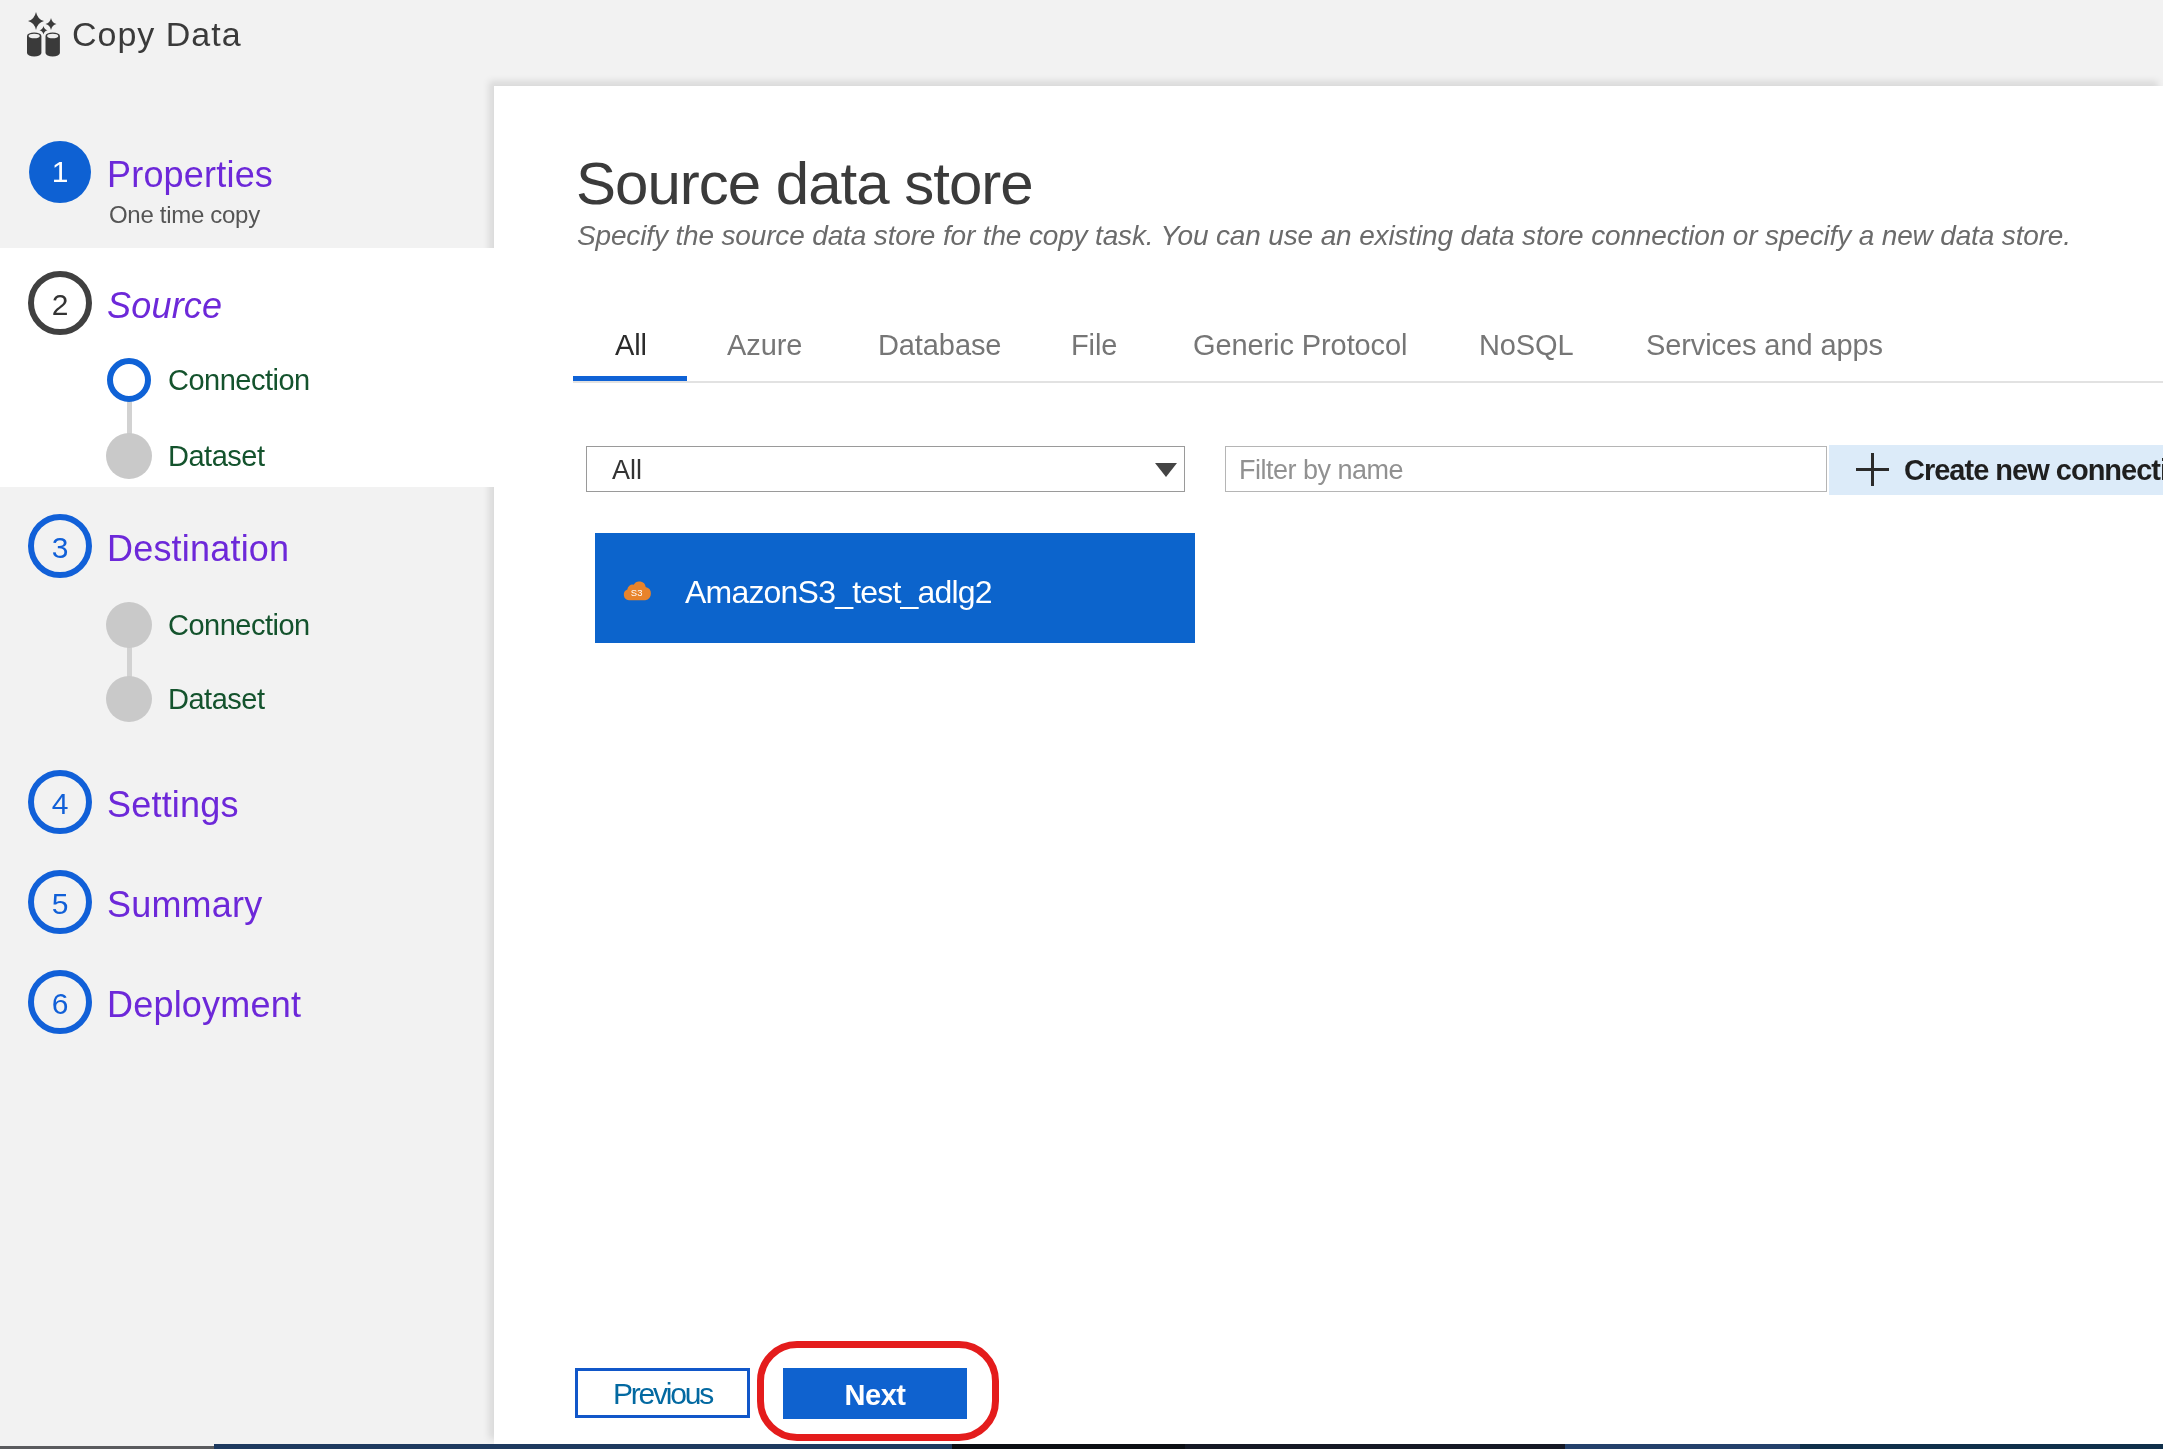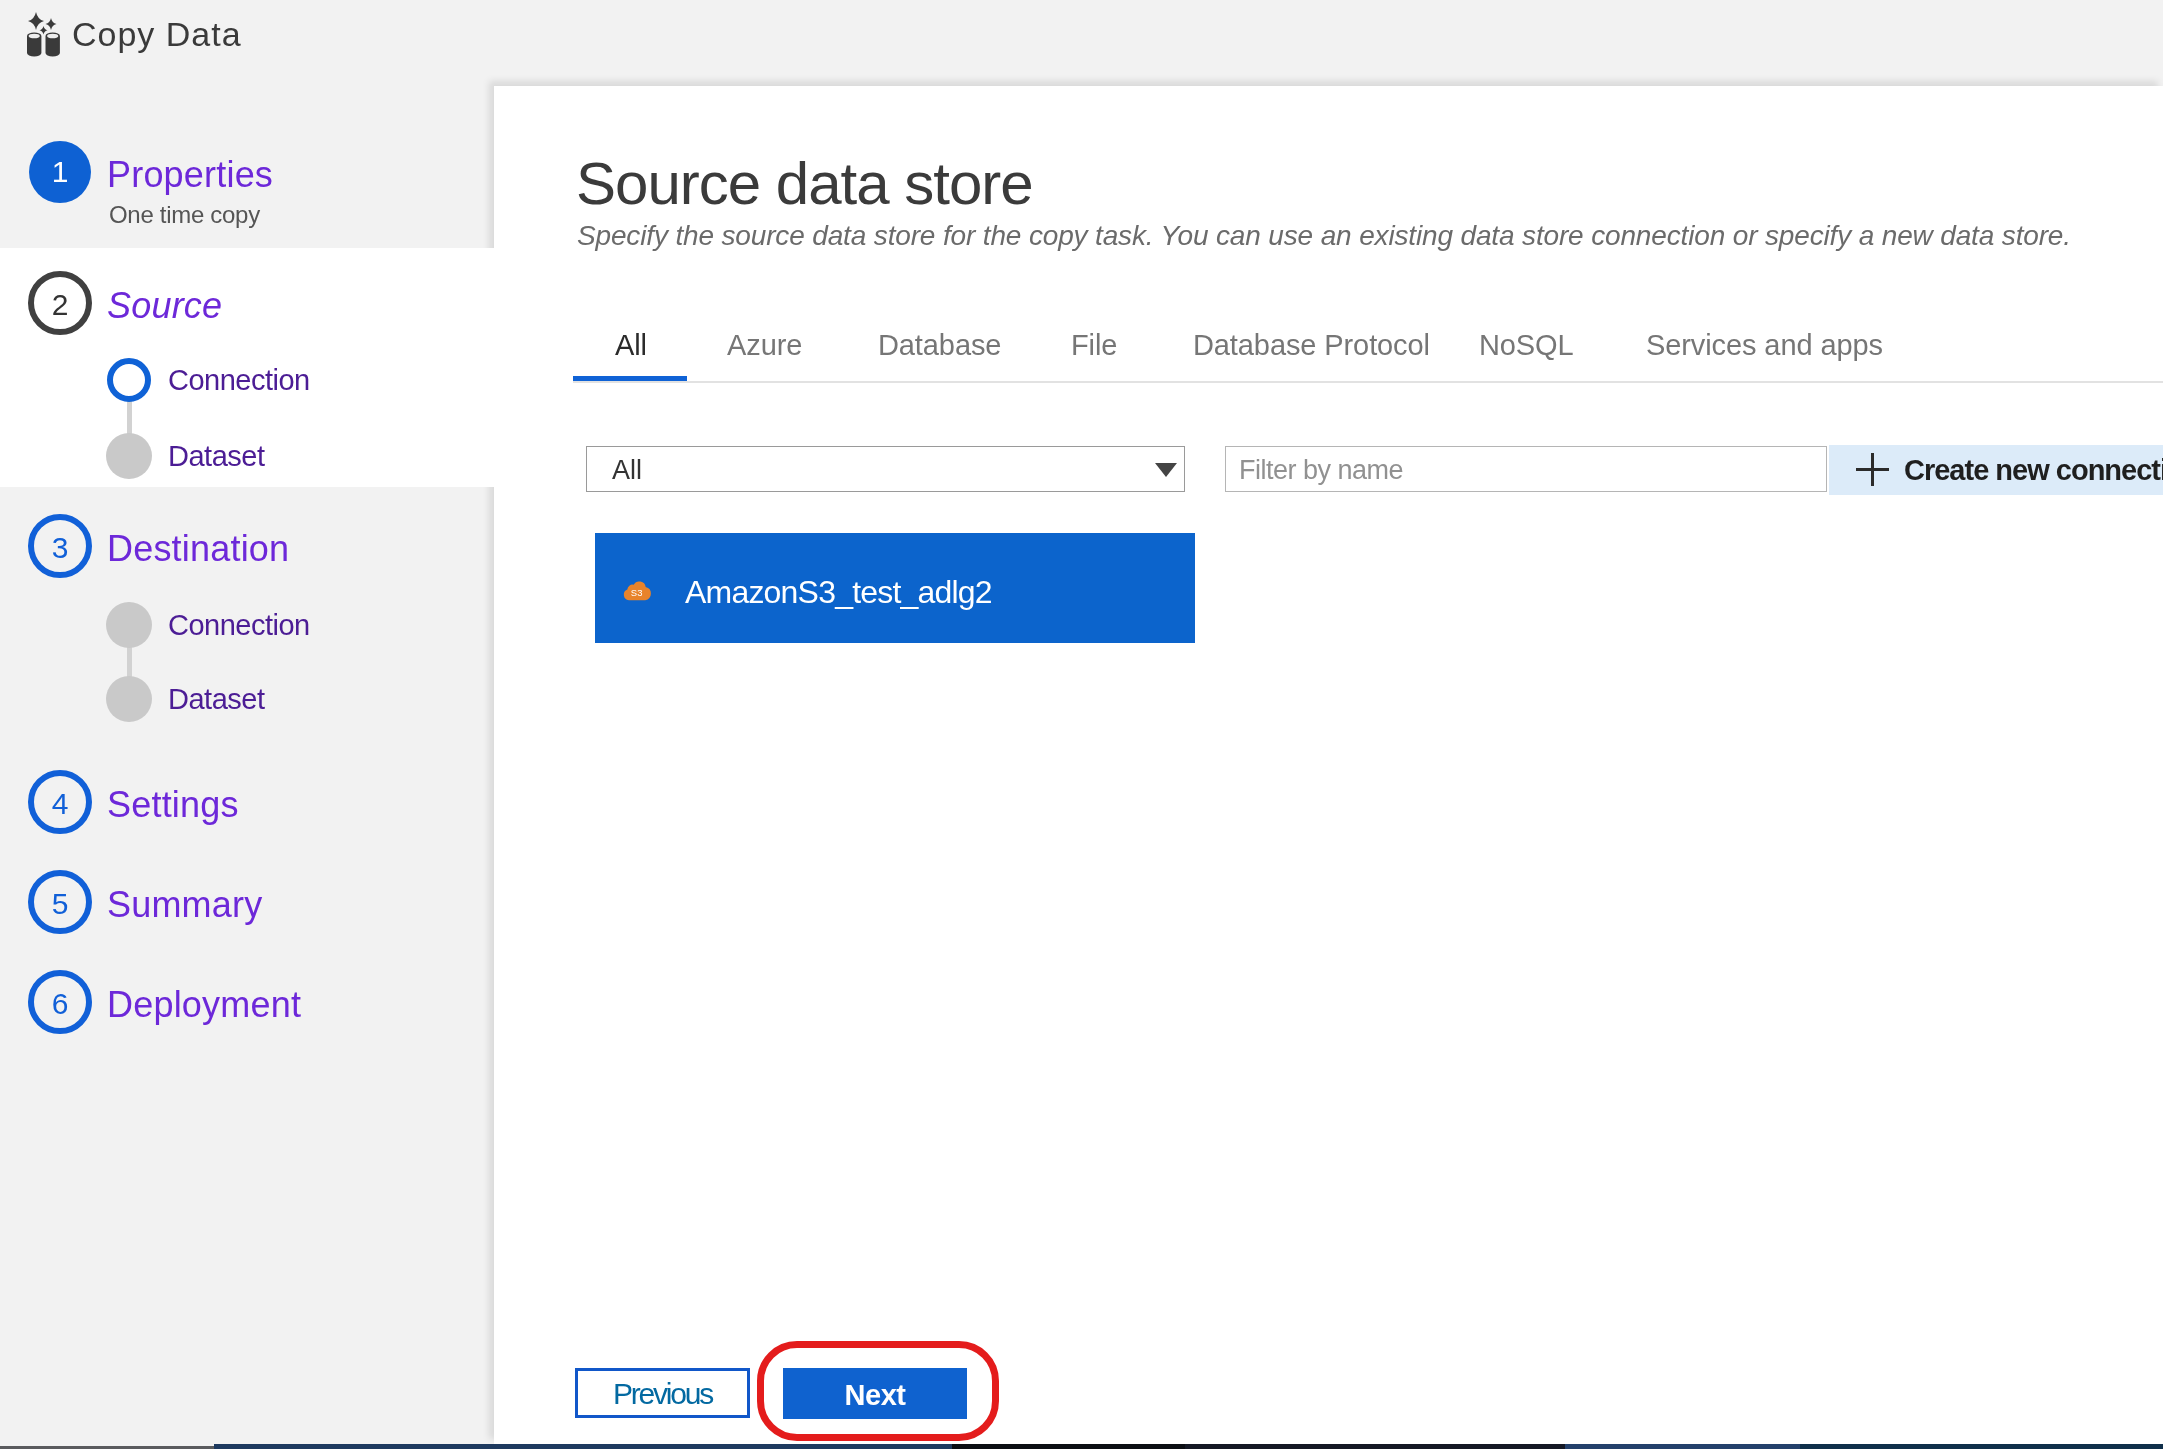--- a/index.html
+++ b/index.html
@@ -29,21 +29,21 @@
 #c5 { top:870px; }
 #c6 { top:970px; }
 .steptitle { position:absolute; left:107px; font-size:36px; color:#6d28d9; letter-spacing:0.2px; line-height:1; }
 .subtitle { position:absolute; left:109px; font-size:24px; color:#555; letter-spacing:-0.3px; }
 .subcircle { position:absolute; border-radius:50%; }
 .connector { position:absolute; width:5px; background:#d2d2d2; left:127px; }
 #sc1 { left:107px; top:358px; width:44px; height:44px; border:6px solid #0f62d6; background:#fff; }
 #sc2 { left:106px; top:433px; width:46px; height:46px; background:#c9c9c9; }
 #sc3 { left:106px; top:602px; width:46px; height:46px; background:#c9c9c9; }
 #sc4 { left:106px; top:676px; width:46px; height:46px; background:#c9c9c9; }
-.sublabel { position:absolute; left:168px; font-size:29px; color:#4c1d95; letter-spacing:-0.5px; }
+.sublabel { position:absolute; left:168px; font-size:29px; color:#14532d; letter-spacing:-0.5px; }
 
 
 #h1 { left:576px; top:131px; font-size:60px; color:#3b3b3b; letter-spacing:-1px;margin-top:18px; }
 #desc { left:577px; top:220px; font-size:28px; color:#6b6b6b; letter-spacing:-0.15px;font-style:italic; }
 .tab { position:absolute; top:329px; font-size:29px; color:#767676; letter-spacing:-0.1px; }
 #tabAll { color:#2b2b2b; }
 #underline { left:573px; top:376px; width:114px; height:5px; background:#0f62d6; }
 #tabsep { left:573px; top:381px; width:1590px; height:2px; background:#e2e2e2; }
 
 #dd { left:586px; top:446px; width:599px; height:46px; border:1px solid #9a9a9a; background:#fff; }
@@ -121,21 +121,21 @@
     <div class="stepnum">6</div>
   </div>
 <div class="steptitle" style="top:987px;">Deployment</div>
 
 <div id="h1" class="abs">Source data store</div>
 <div id="desc" class="abs">Specify the source data store for the copy task. You can use an existing data store connection or specify a new data store.</div>
 <div class="tab" id="tabAll" style="left:615px;">All</div>
 <div class="tab" style="left:727px;">Azure</div>
 <div class="tab" style="left:878px;">Database</div>
 <div class="tab" style="left:1071px;">File</div>
-<div class="tab" style="left:1193px;">Database Protocol</div>
+<div class="tab" style="left:1193px;">Generic Protocol</div>
 <div class="tab" style="left:1479px;">NoSQL</div>
 <div class="tab" style="left:1646px;">Services and apps</div>
 <div id="tabsep" class="abs"></div>
 <div id="underline" class="abs"></div>
 
 <div id="dd" class="abs"></div>
 <div id="ddtext" class="abs">All</div>
 <div id="ddarrow" class="abs"></div>
 <div id="filter" class="abs"></div>
 <div id="filtertext" class="abs">Filter by name</div>

